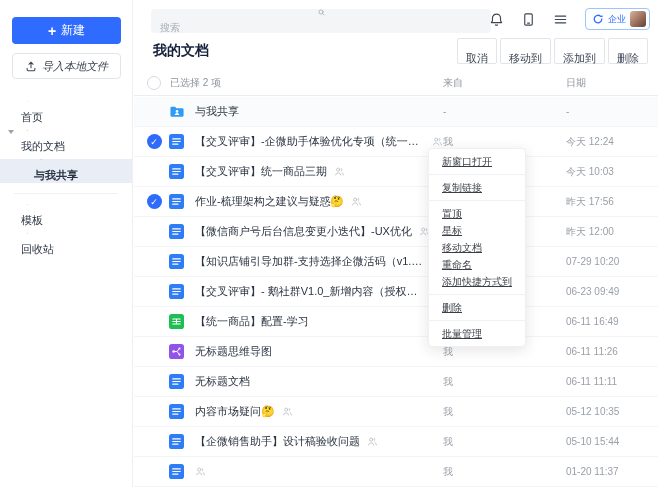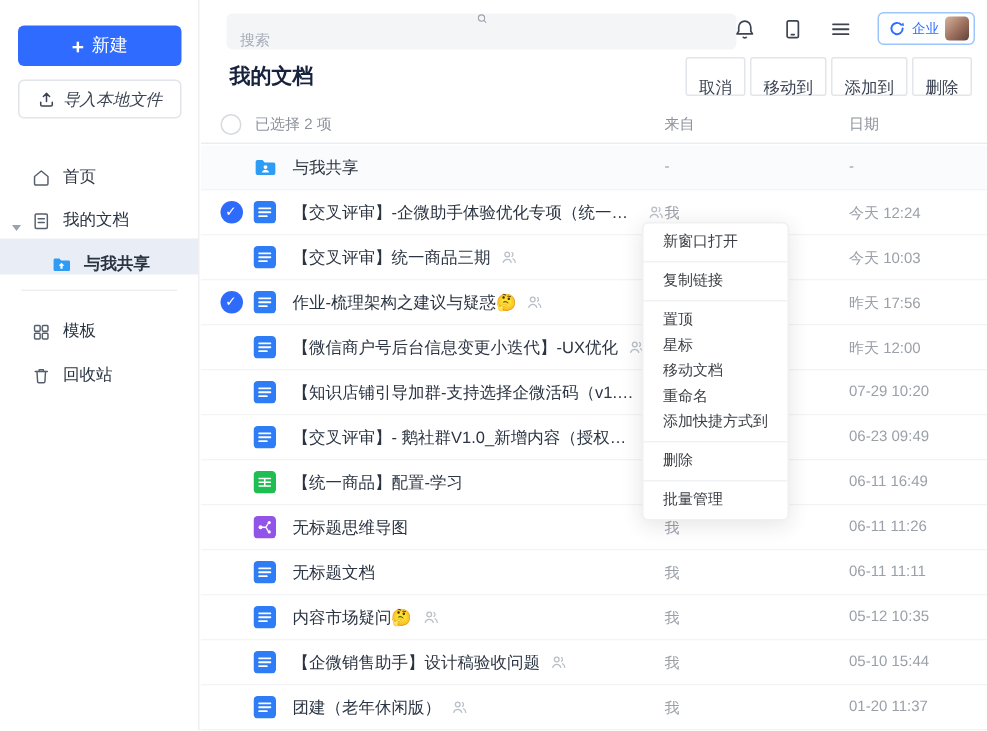--- a/index.html
+++ b/index.html
@@ -15,22 +15,22 @@
   .logo { display:flex; align-items:center; gap:6px; padding:13px 0 0 13px; }
   .logo-text { font-size:13px; font-weight:bold; color:#17233d; letter-spacing:.5px; }
   .btn-new { display:flex; align-items:center; justify-content:center; gap:5px;
     margin:17px 12px 0 12px; width:109px; height:27px; background:#2f6bff; color:#fff;
     border:none; border-radius:4px; font-size:12px; cursor:pointer; }
   .btn-new .plus { font-size:14px; font-weight:bold; line-height:1; }
   .btn-import { display:flex; align-items:center; justify-content:center; gap:5px;
     margin:9px 12px 0 12px; width:109px; height:26px; background:#fff; color:#3c4453;
     border:1px solid #e1e4e9; border-radius:4px; font-size:11px; cursor:pointer;font-style:italic; }
   .nav { margin-top:22px; }
-  .nav-item { position:relative; display:flex; align-items:flex-end; gap:8px;
-    height:24px; padding-left:21px; font-size:11px; color:#2b3442; cursor:pointer; }
+  .nav-item { position:relative; display:flex; align-items:flex-start; gap:8px;
+    height:24px; padding-left:21px; font-size:11px; color:#2b3442; cursor:pointer;flex-direction:column; }
   .nav-item + .nav-item { margin-top:5px; }
   .nav-item .caret { position:absolute; left:8px; width:0; height:0;
     border-left:3.5px solid transparent; border-right:3.5px solid transparent;
     border-top:4.5px solid #9aa3ad; }
   .nav-item.child { padding-left:34px; }
   .nav-item.selected { background:#e9eef6; font-weight:bold; }
   .nav-divider { margin:10px 14px 10px 14px; border-top:1px solid #eef0f2; }
   
   .content { position:absolute; left:134px; top:0; width:524px; height:487px; }
   .topbar { position:absolute; left:0; top:0; width:100%; height:42px; }
@@ -72,21 +72,21 @@
   .row .title-text { white-space:nowrap; overflow:hidden; text-overflow:ellipsis; }
   .row .col-from,.row .col-date { font-size:10px; color:#9aa0a8; }
   .share-ic { flex:none; display:flex; align-items:center; }
   
   .ctx-menu { position:absolute; left:428px; top:148px; min-width:88px; background:#fff;
     border:1px solid #f0f0f0; border-radius:4px; box-shadow:0 3px 14px rgba(31,35,41,.12);
     z-index:20; padding:0; }
   .menu-group { padding:4px 0; }
   .menu-group + .menu-group { border-top:1px solid #f0f1f3; }
   .menu-item { font-size:10px; color:#3a3f45; line-height:15px; padding:1px 13px;
-    white-space:nowrap; cursor:pointer; }
+    white-space:nowrap; cursor:pointer;text-decoration:underline; }
 </style>
 </head>
 <body>
 
 <div class="sidebar">
 
   <button class="btn-new">
     <span class="plus">+</span>
     <span>新建</span>
   </button>
@@ -451,21 +451,20 @@
 
   <div class="row">
     <span class="col-check"></span>
     <span class="col-icon">
           <svg width="15" height="15" viewBox="0 0 16 16">
             <rect width="16" height="16" rx="3" fill="#2e7cf6"></rect>
             <path d="M4 5.2h8M4 8h8M4 10.8h5.5" stroke="#fff" stroke-width="1.3" stroke-linecap="round"></path>
           </svg>
         </span>
     <span class="col-title">
-      <span class="title-text">团建（老年休闲版）</span>
       <span class="share-ic">
         <svg width="11" height="11" viewBox="0 0 14 14" fill="none" stroke="#b9c0c9" stroke-width="1.1" stroke-linecap="round">
               <circle cx="5.3" cy="4.6" r="2"></circle>
               <path d="M1.9 11.4a3.5 3.5 0 0 1 6.8 0"></path>
               <path d="M9.3 3a2 2 0 0 1 0 3.3M10.2 8.3a3.6 3.6 0 0 1 1.9 3.1"></path>
             </svg>
       </span>
     </span>
     <span class="col-from">我</span>
     <span class="col-date">01-20 11:37</span>

